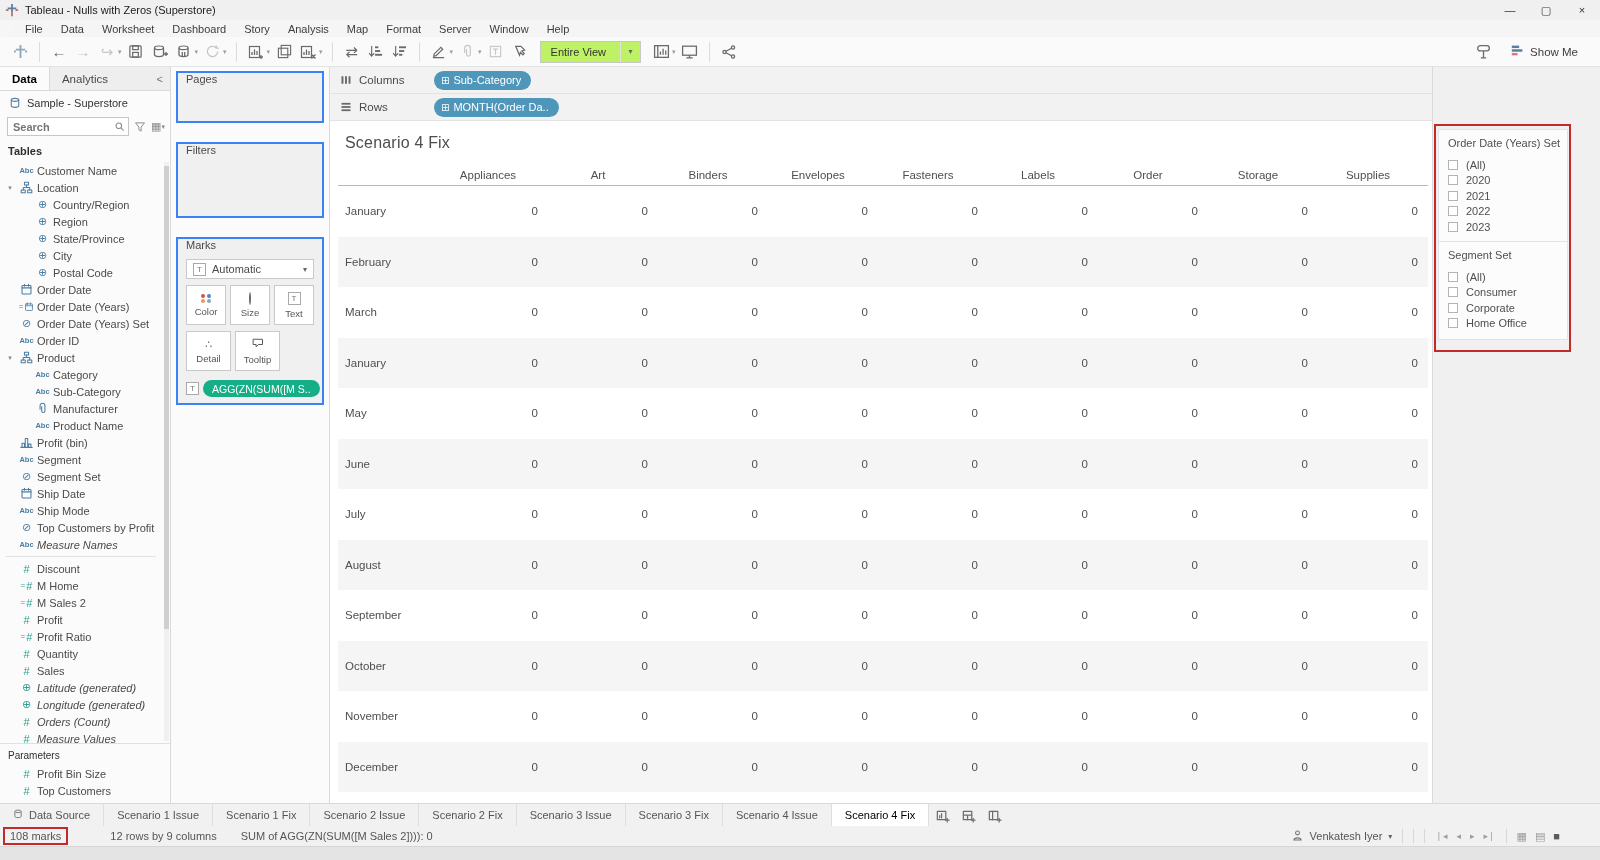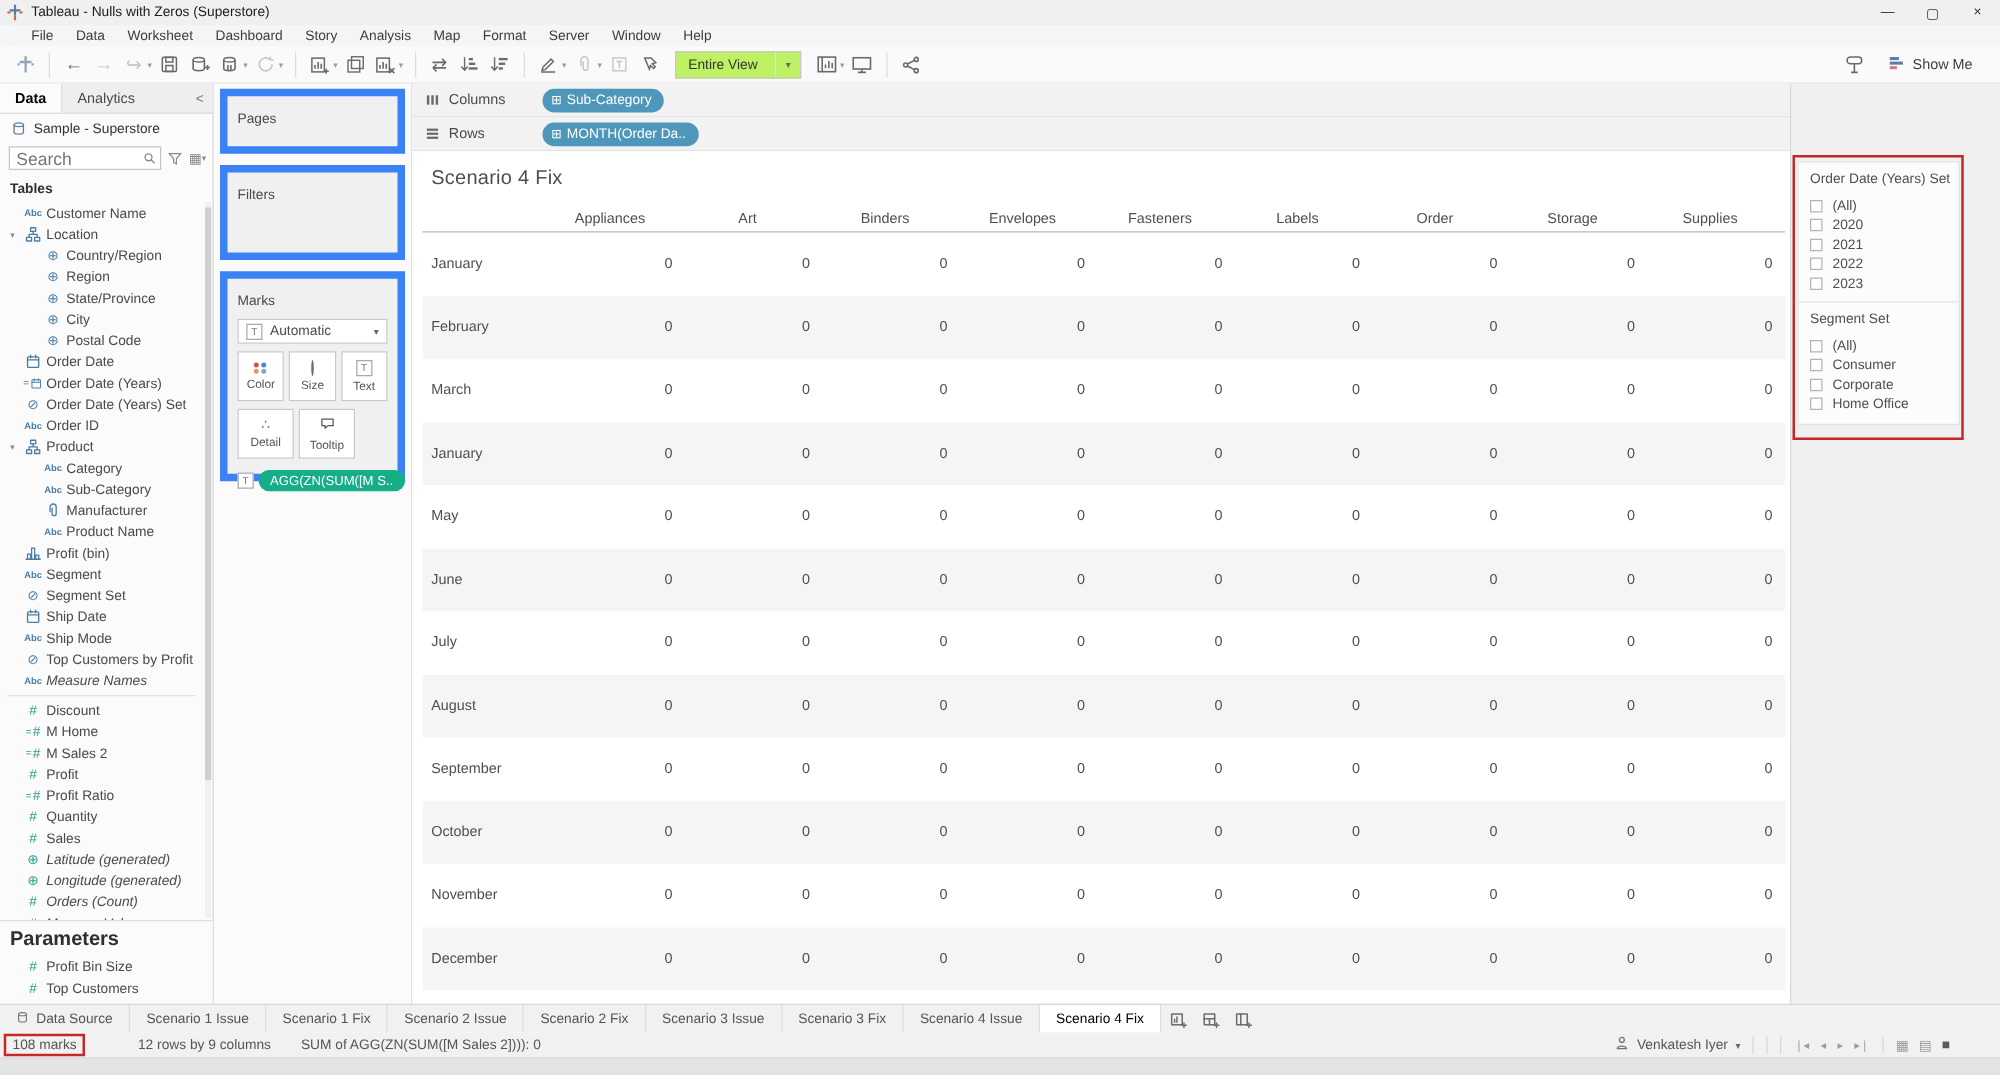--- a/index.html
+++ b/index.html
@@ -35,43 +35,43 @@
 
   
   #sidebar{width:171px;background:#fbfbfb;border-right:1px solid #d9d9d9;display:flex;flex-direction:column;position:relative;}
   #sb-tabs{height:24px;display:flex;align-items:stretch;background:#eeeeee;border-bottom:1px solid #d9d9d9;font-size:11.5px;}
   .sb-tab{padding:0 12px;display:flex;align-items:center;color:#4a4a4a;}
   .sb-tab.active{background:#fbfbfb;color:#000;font-weight:bold;border-right:1px solid #d9d9d9;}
   #sb-collapse{margin-left:auto;padding:0 7px;display:flex;align-items:center;color:#777;font-size:11px;}
   #sb-ds{height:23px;display:flex;align-items:center;gap:6px;padding-left:9px;font-size:11px;color:#333;}
   #sb-search{display:flex;align-items:center;padding:3px 5px 4px 7px;gap:5px;}
   #search-box{flex:1;height:19px;border:1px solid #c6c6c6;background:#fff;display:flex;align-items:center;padding:0 3px 0 5px;}
-  #search-box input{border:0;outline:0;width:62px;flex:1;font-size:14px;color:#333;background:transparent;}
+  #search-box input{border:0;outline:0;width:62px;flex:1;font-size:11px;color:#333;background:transparent;font-weight:bold;}
   .sb-ic{color:#8c8c8c;display:flex;align-items:center;}
   #field-area{flex:1;overflow:hidden;position:relative;padding-right:8px;}
   .tables-label{font-size:11px;font-weight:bold;color:#2f2f2f;padding:5px 0 5px 8px;}
   .field{height:17px;display:flex;align-items:center;font-size:11px;color:#4a4a4a;padding-left:4px;white-space:nowrap;}
   .caret{width:12px;font-size:7px;color:#8a8a8a;text-align:center;flex:none;}
   .indent2 .caret{width:28px;}
   .fi{width:21px;display:flex;justify-content:center;align-items:center;flex:none;font-size:11px;}
   .fi svg{display:block;}
   .c-blue{color:#4a7da5;}
   .c-green{color:#2f9e8f;}
   .tabc{font-size:7.5px;font-weight:bold;font-style:normal;}
   .pre{font-size:8px;margin-right:1px;font-style:normal;}
   .it .flabel{font-style:italic;}
   .field-divider{border-top:1px solid #e2e2e2;margin:3px 6px 3px 6px;}
   #sb-scrollbar{position:absolute;right:1px;top:22px;bottom:2px;width:5px;background:#f0f0f0;}
   #sb-thumb{position:absolute;top:4px;width:5px;height:80%;background:#cfcfcf;}
   #params{border-top:1px solid #e0e0e0;padding:4px 0 4px 0;background:#fbfbfb;}
-  .params-label{font-size:16px;font-weight:bold;color:#2f2f2f;padding:2px 0 4px 8px;}
+  .params-label{font-size:10px;font-weight:normal;color:#2f2f2f;padding:2px 0 4px 8px;}
 
   
   #cards-col{width:159px;background:#fbfbfb;border-right:1px solid #d9d9d9;padding:4px 5px;display:flex;flex-direction:column;}
-  .card{background:#f0f0f0;border:6px solid #3b82f6;font-size:11px;color:#4a4a4a;padding:12px 8px;margin-bottom:9px;}
+  .card{background:#f0f0f0;border:2px solid #3b82f6;font-size:11px;color:#4a4a4a;padding:0 8px;margin-bottom:19px;}
   #card-pages{height:52px;}
   #card-filters{height:76px;}
   #card-marks{height:168px;padding-bottom:8px;}
   #marks-type{height:20px;background:#fff;border:1px solid #c9c9c9;display:flex;align-items:center;gap:6px;padding:0 6px;margin-top:8px;}
   #marks-type .mt-caret{margin-left:auto;color:#666;font-size:8px;}
   .mbtn-row{display:flex;gap:4px;margin-top:6px;}
   .mbtn{width:45px;height:40px;background:#fff;border:1px solid #c9c9c9;display:flex;flex-direction:column;align-items:center;justify-content:center;gap:3px;font-size:9.5px;color:#555;}
   .dots{display:grid;grid-template-columns:5px 5px;grid-gap:1px;}
   .dot{width:4px;height:4px;border-radius:50%;}
   .size-circle{width:10px;height:10px;border:1.3px solid #6a6a6a;border-radius:50%;}

